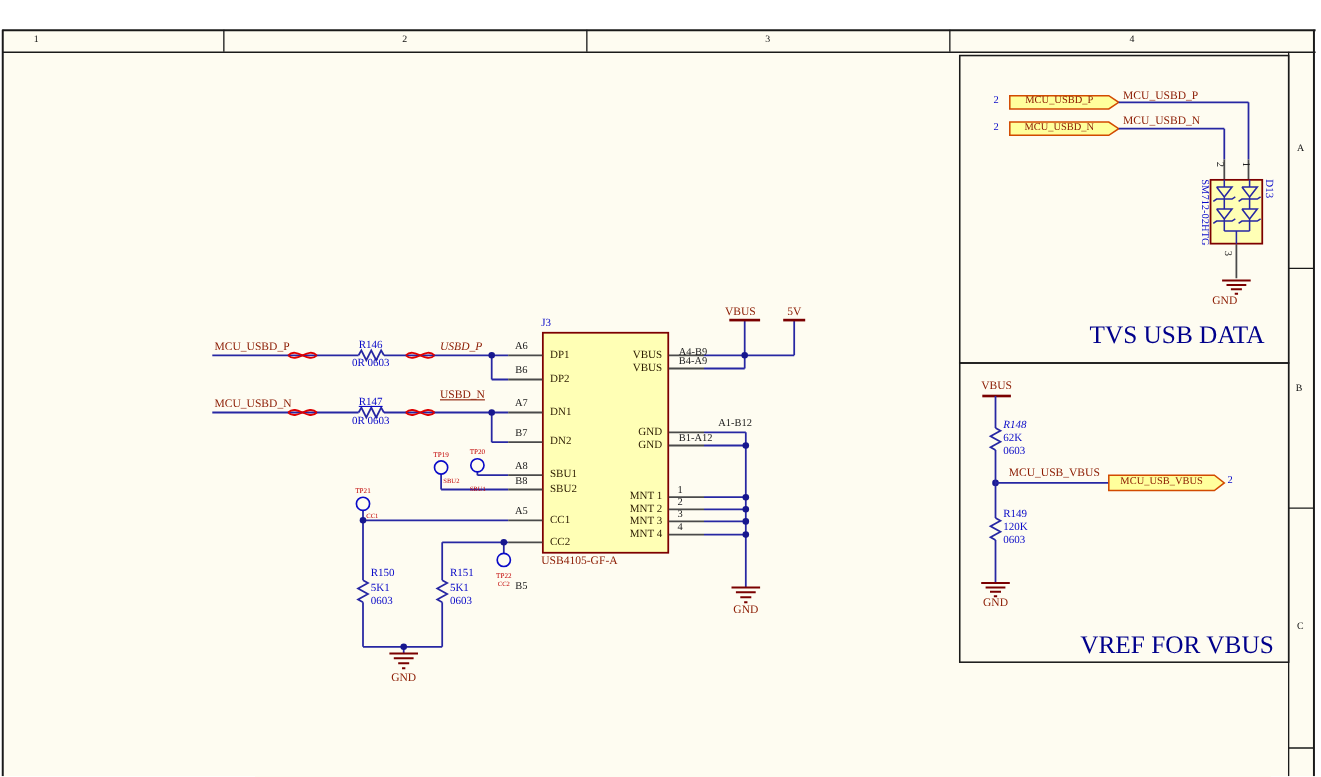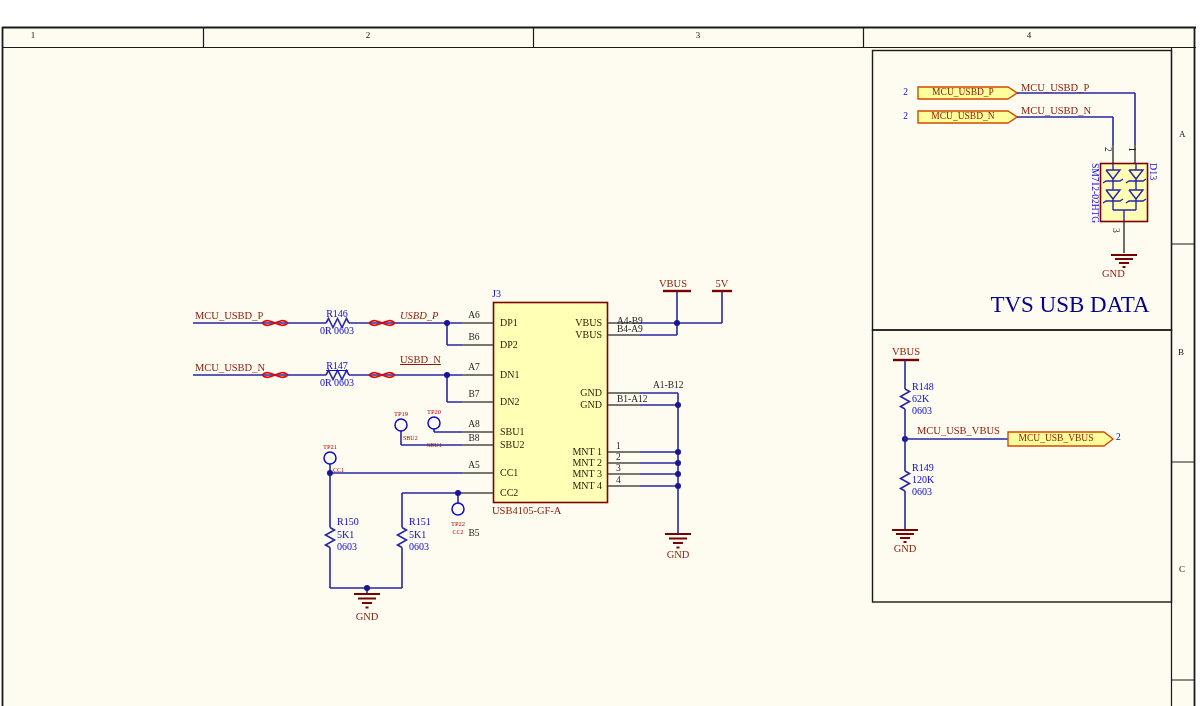--- a/index.html
+++ b/index.html
@@ -270,22 +270,23 @@
   <div class="t flagtxt ctr" style="left:918px;top:112px;width:90px;">MCU_USBD_N</div>
   <div class="t net" style="left:1021px;top:83px;">MCU_USBD_P</div>
   <div class="t net" style="left:1021px;top:106px;">MCU_USBD_N</div>
   <div class="t des vert" style="left:1158px;top:163px;">D13</div>
   <div class="t des vert" style="left:1099px;top:163px;font-size:9.5px;">SM712-02HTG</div>
   <div class="t pnum vert" style="left:1136px;top:147px;">1</div>
   <div class="t pnum vert" style="left:1112px;top:147px;">2</div>
   <div class="t pnum vert" style="left:1120px;top:228px;">3</div>
   <div class="t net ctr" style="left:1102px;top:269px;">GND</div>
 
+  <div class="t title ctr" style="left:970px;top:575px;width:200px;">VREF FOR VBUS</div>
   <div class="t net ctr" style="left:884px;top:347px;width:44px;">VBUS</div>
-  <div class="t des" style="left:912px;top:382px;">R148</div>
+  <div class="t des" style="left:912px;top:382px;font-style:italic;">R148</div>
   <div class="t val" style="left:912px;top:394px;">62K</div>
   <div class="t val" style="left:912px;top:406px;">0603</div>
   <div class="t net" style="left:917px;top:426px;">MCU_USB_VBUS</div>
   <div class="t flagtxt ctr" style="left:1008px;top:434px;width:96px;">MCU_USB_VBUS</div>
   <div class="t ref2" style="left:1116px;top:433px;">2</div>
   <div class="t des" style="left:912px;top:463px;">R149</div>
   <div class="t val" style="left:912px;top:475px;">120K</div>
   <div class="t val" style="left:912px;top:487px;">0603</div>
   <div class="t net ctr" style="left:883px;top:544px;width:44px;">GND</div>
 </div>

